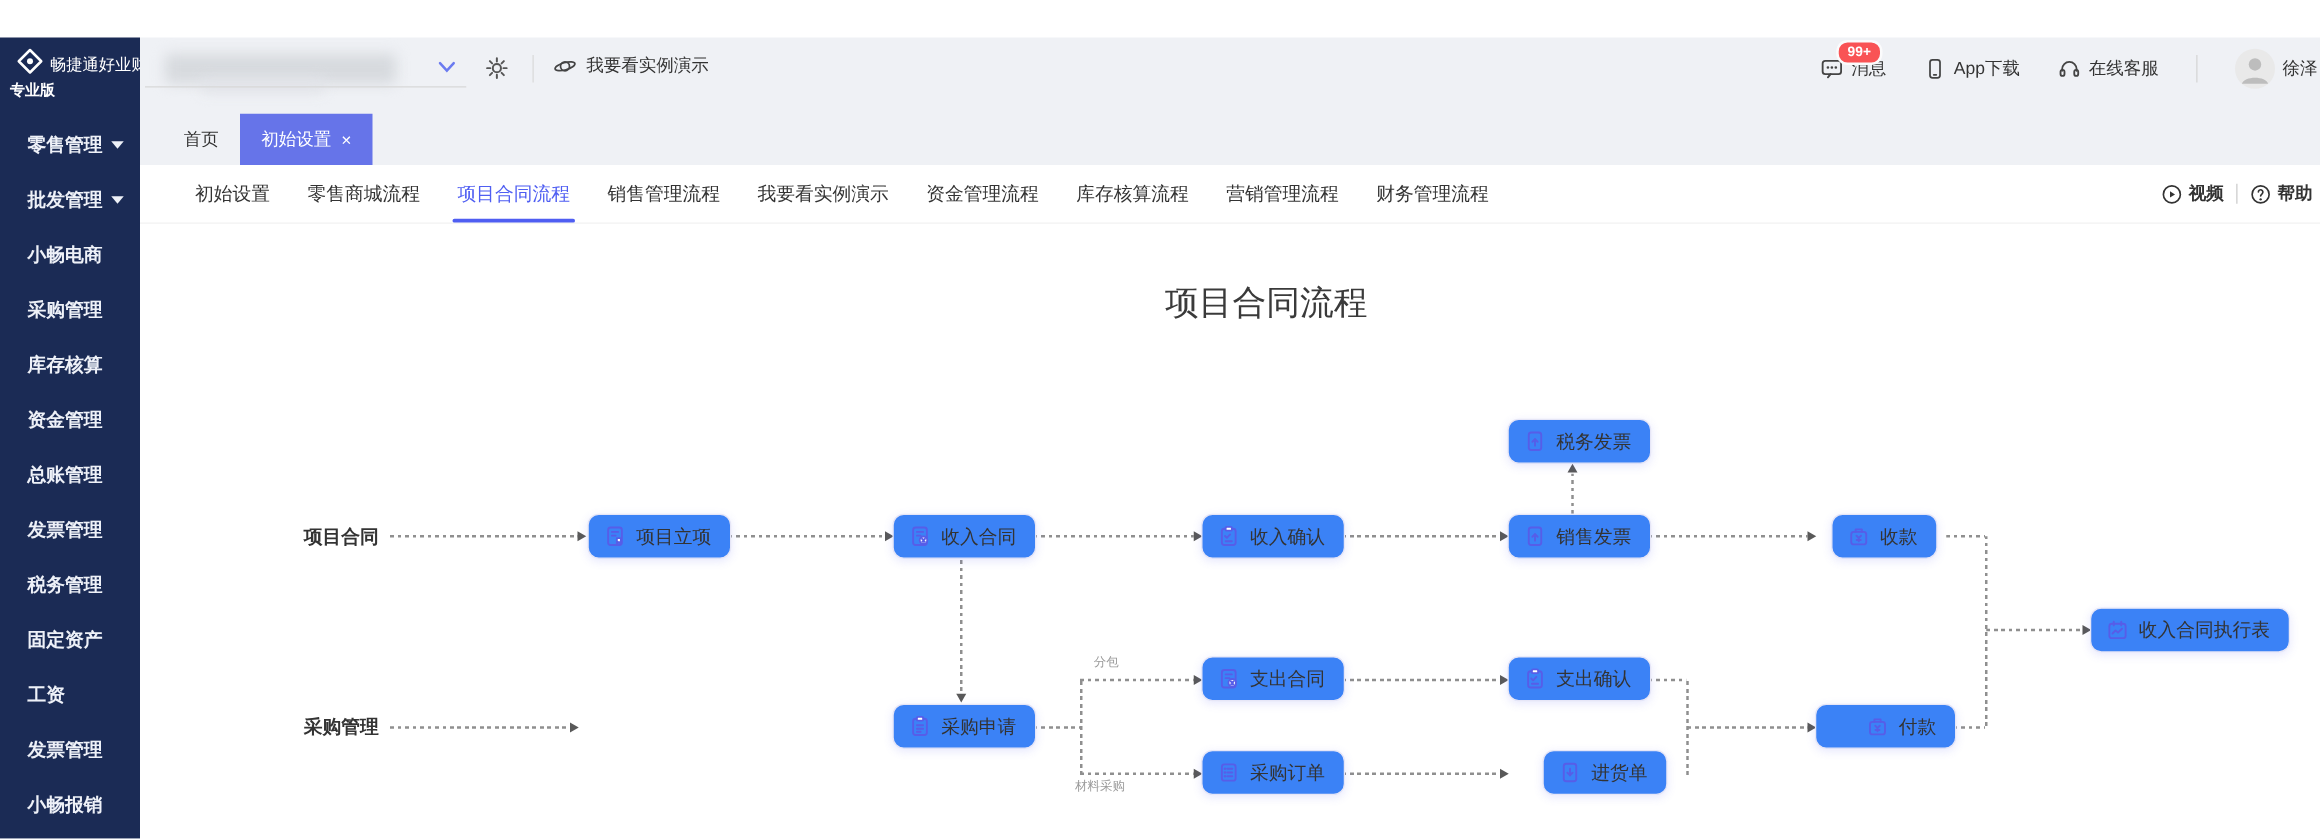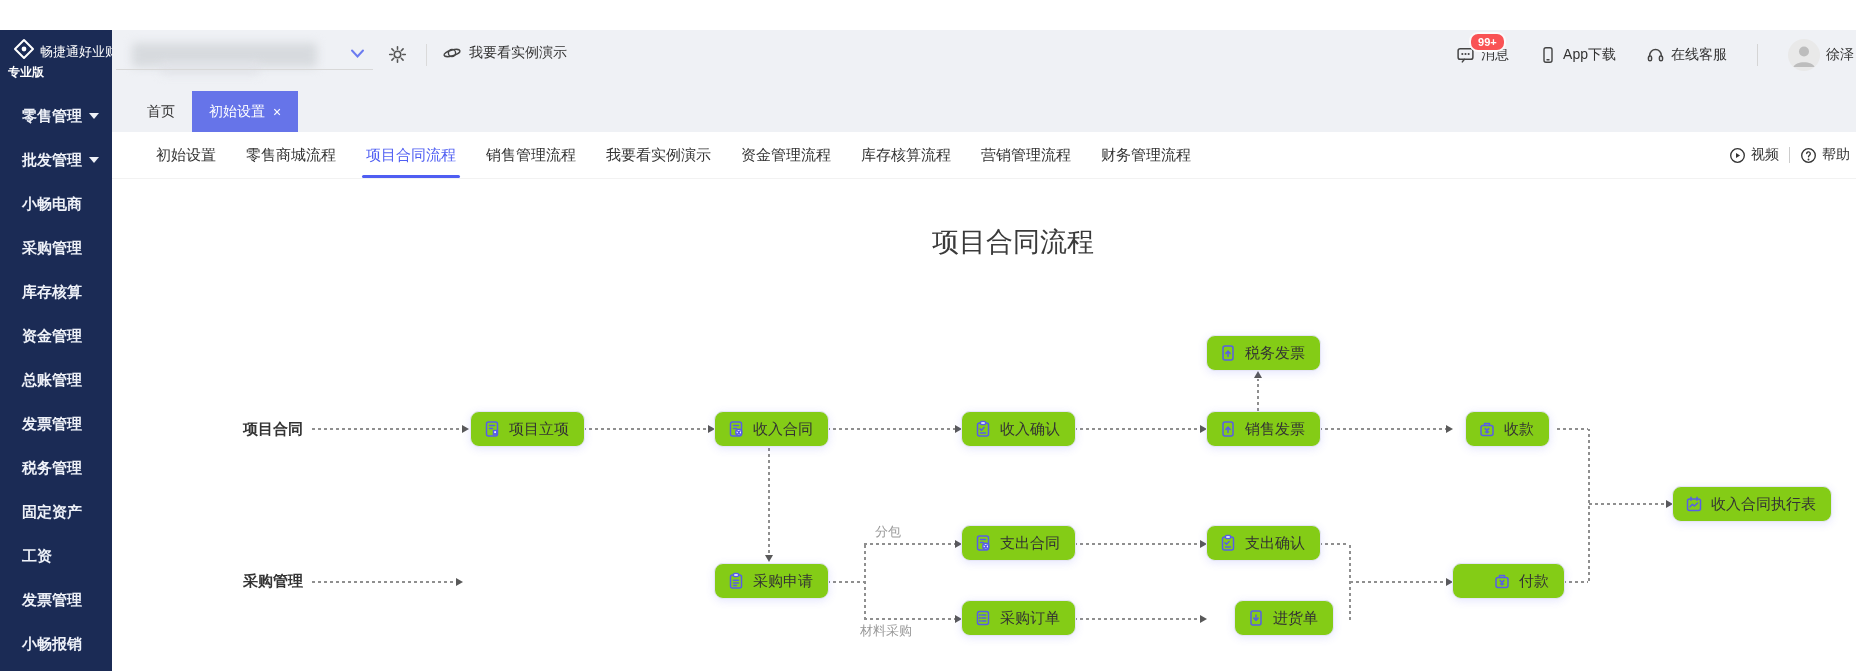--- a/index.html
+++ b/index.html
@@ -43,38 +43,38 @@
   .tab-active{width:106px;background:#6674e9;color:#fff;gap:8px;}
   .tab-close{font-size:14px;color:#fff;cursor:pointer;}
 
   
   .panel{position:absolute;left:112px;top:132px;right:0;bottom:0;background:#fff;}
   .subtabs{position:relative;height:46px;display:flex;align-items:center;gap:30px;padding-left:44px;
            border-bottom:1px solid #f2f2f2;}
   .subtab{font-size:15px;color:#333;cursor:pointer;position:relative;height:100%;display:flex;align-items:center;white-space:nowrap;}
   .subtab.active{color:#4f5ef2;}
   .subtab.active::after{content:"";position:absolute;left:-4px;right:-4px;bottom:0;height:3px;background:#4f5ef2;border-radius:2px;}
-  .panel-actions{position:absolute;right:6px;top:0;height:46px;display:flex;align-items:center;gap:6px;font-size:14px;color:#333;}
+  .panel-actions{position:absolute;right:6px;top:0;height:46px;display:flex;align-items:center;gap:6px;font-size:14px;color:#333;font-weight:bold;}
   .pa-item{display:flex;align-items:center;gap:5px;cursor:pointer;white-space:nowrap;}
   .pa-div{height:16px;border-left:1px solid #ccc;margin:0 4px;}
 
   
   .canvas{position:absolute;left:0;top:46px;right:0;bottom:0;}
   .flow-title{position:absolute;left:820px;top:46px;margin:0;font-size:27px;font-weight:500;color:#3a3a3a;}
   .row-label{position:absolute;font-size:15px;font-weight:600;color:#333;white-space:nowrap;}
   .node{position:absolute;height:36px;display:flex;align-items:center;gap:8px;padding:0 15px 0 12px;
-        background:#84cc16;border:1px solid #e6e6f7;border-radius:9px;box-shadow:0 2px 8px rgba(100,106,240,.16);
+        background:#3b82f6;border:1px solid #e6e6f7;border-radius:9px;box-shadow:0 2px 8px rgba(100,106,240,.16);
         font-size:15px;color:#333;white-space:nowrap;cursor:pointer;box-sizing:border-box;}
   .hl{position:absolute;height:2px;background:repeating-linear-gradient(90deg,#8f8f8f 0 3px,transparent 3px 6px);}
   .vl{position:absolute;width:2px;background:repeating-linear-gradient(0deg,#8f8f8f 0 3px,transparent 3px 6px);}
   .arr{position:absolute;width:0;height:0;}
   .arr-r{border-left:7px solid #595959;border-top:4px solid transparent;border-bottom:4px solid transparent;}
   .arr-u{border-bottom:7px solid #595959;border-left:4px solid transparent;border-right:4px solid transparent;}
   .arr-d{border-top:7px solid #595959;border-left:4px solid transparent;border-right:4px solid transparent;}
-  .edge-label{position:absolute;font-size:13px;color:#9a9a9a;white-space:nowrap;}
+  .edge-label{position:absolute;font-size:10px;color:#9a9a9a;white-space:nowrap;}
   svg{display:block;}
 </style>
 </head>
 <body>
 
 <div class="app">
 
   <aside class="sidebar">
     <div class="brand">
       <span class="brand-logo">

